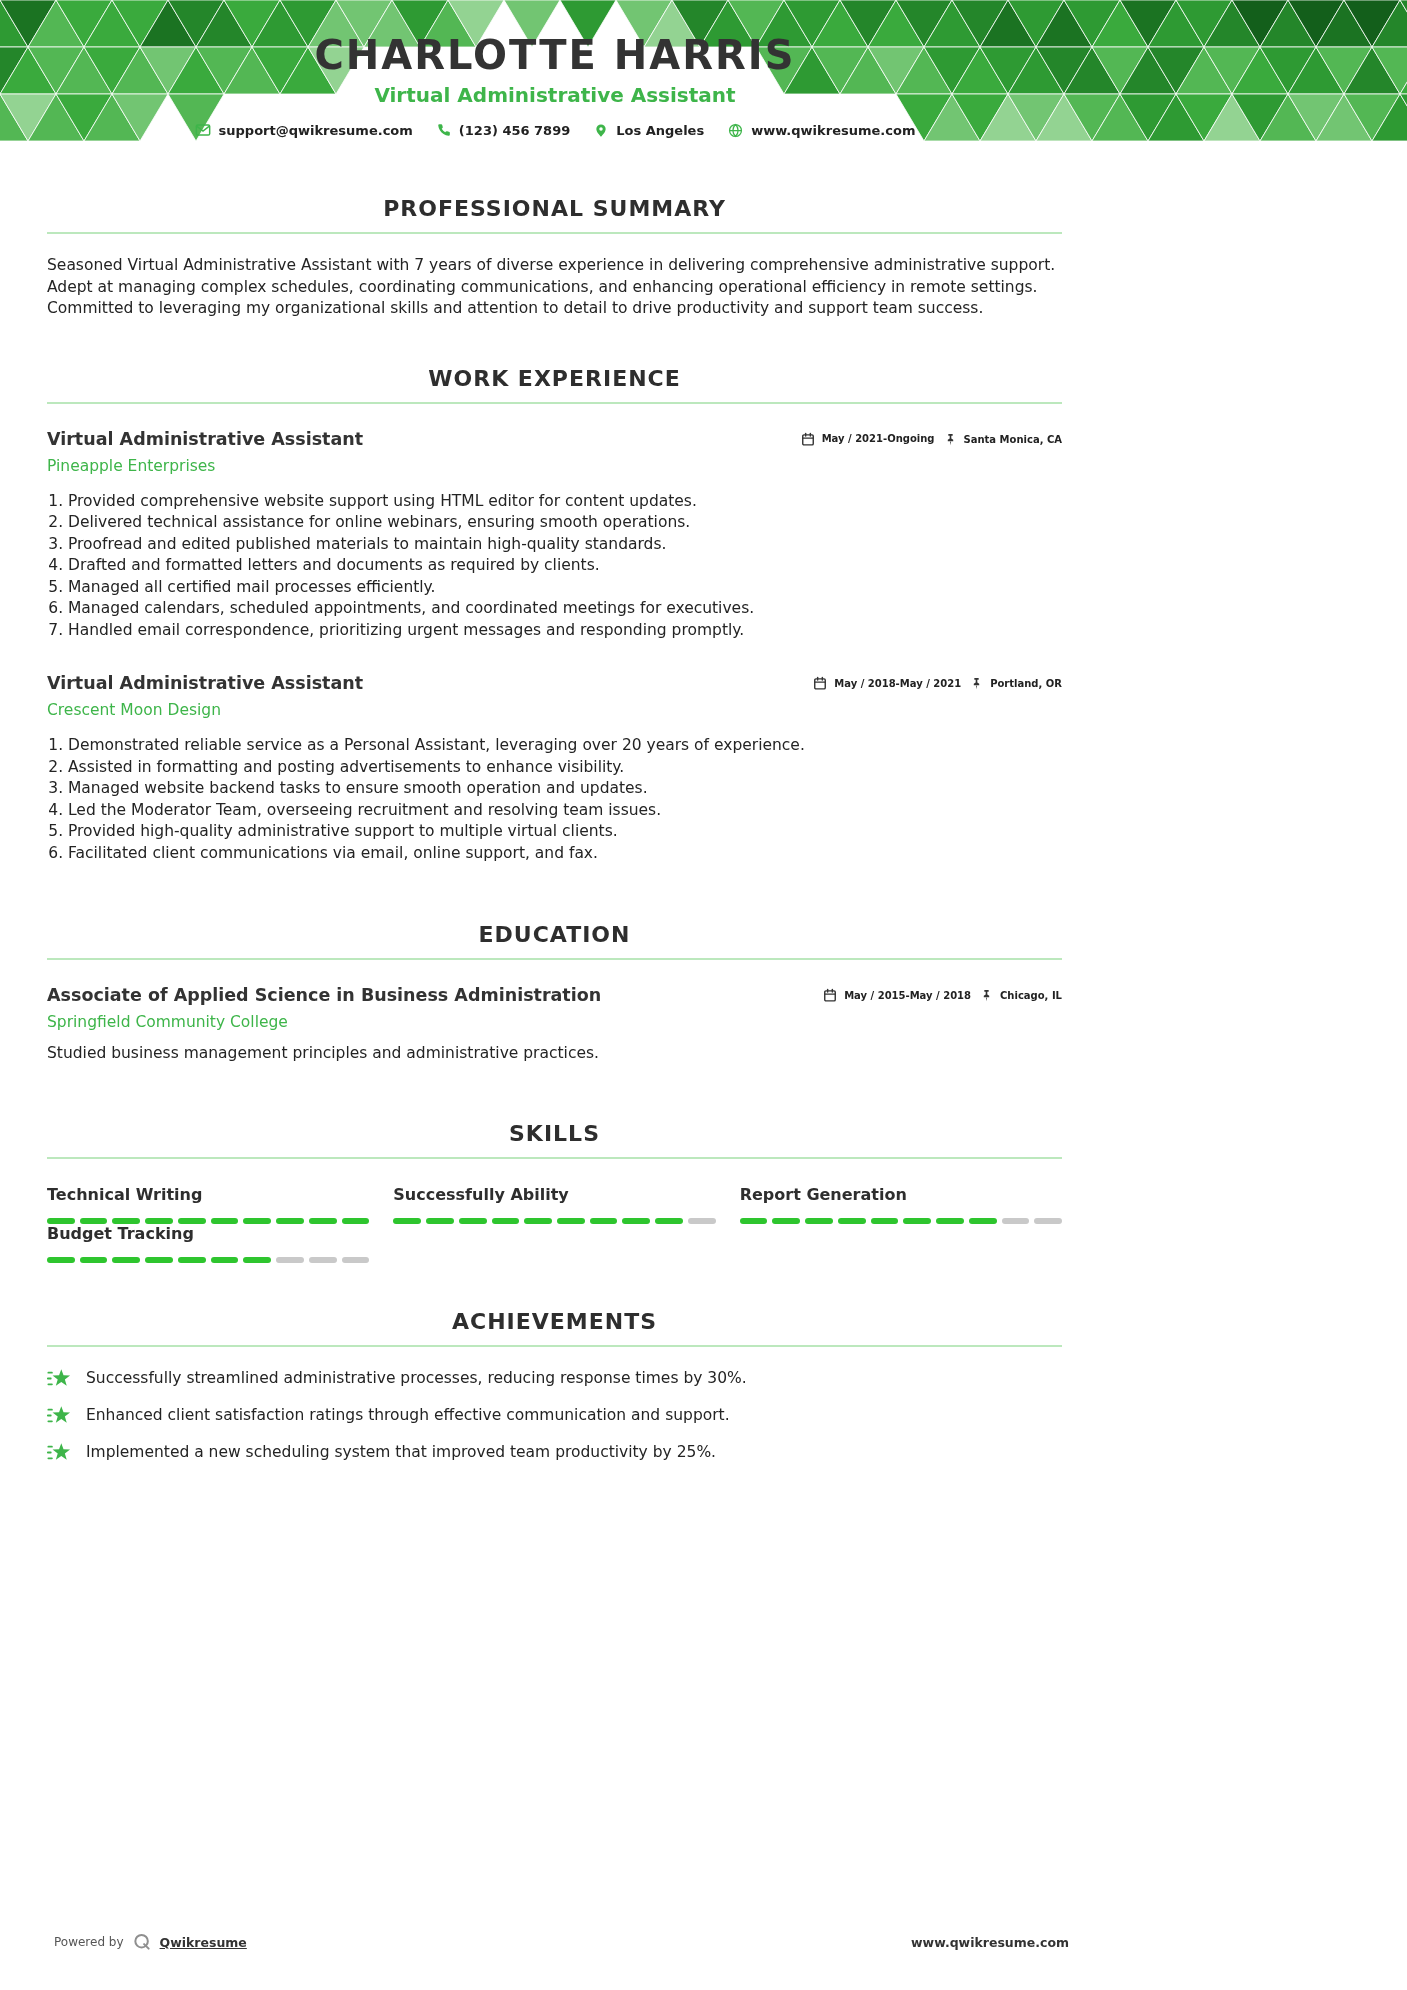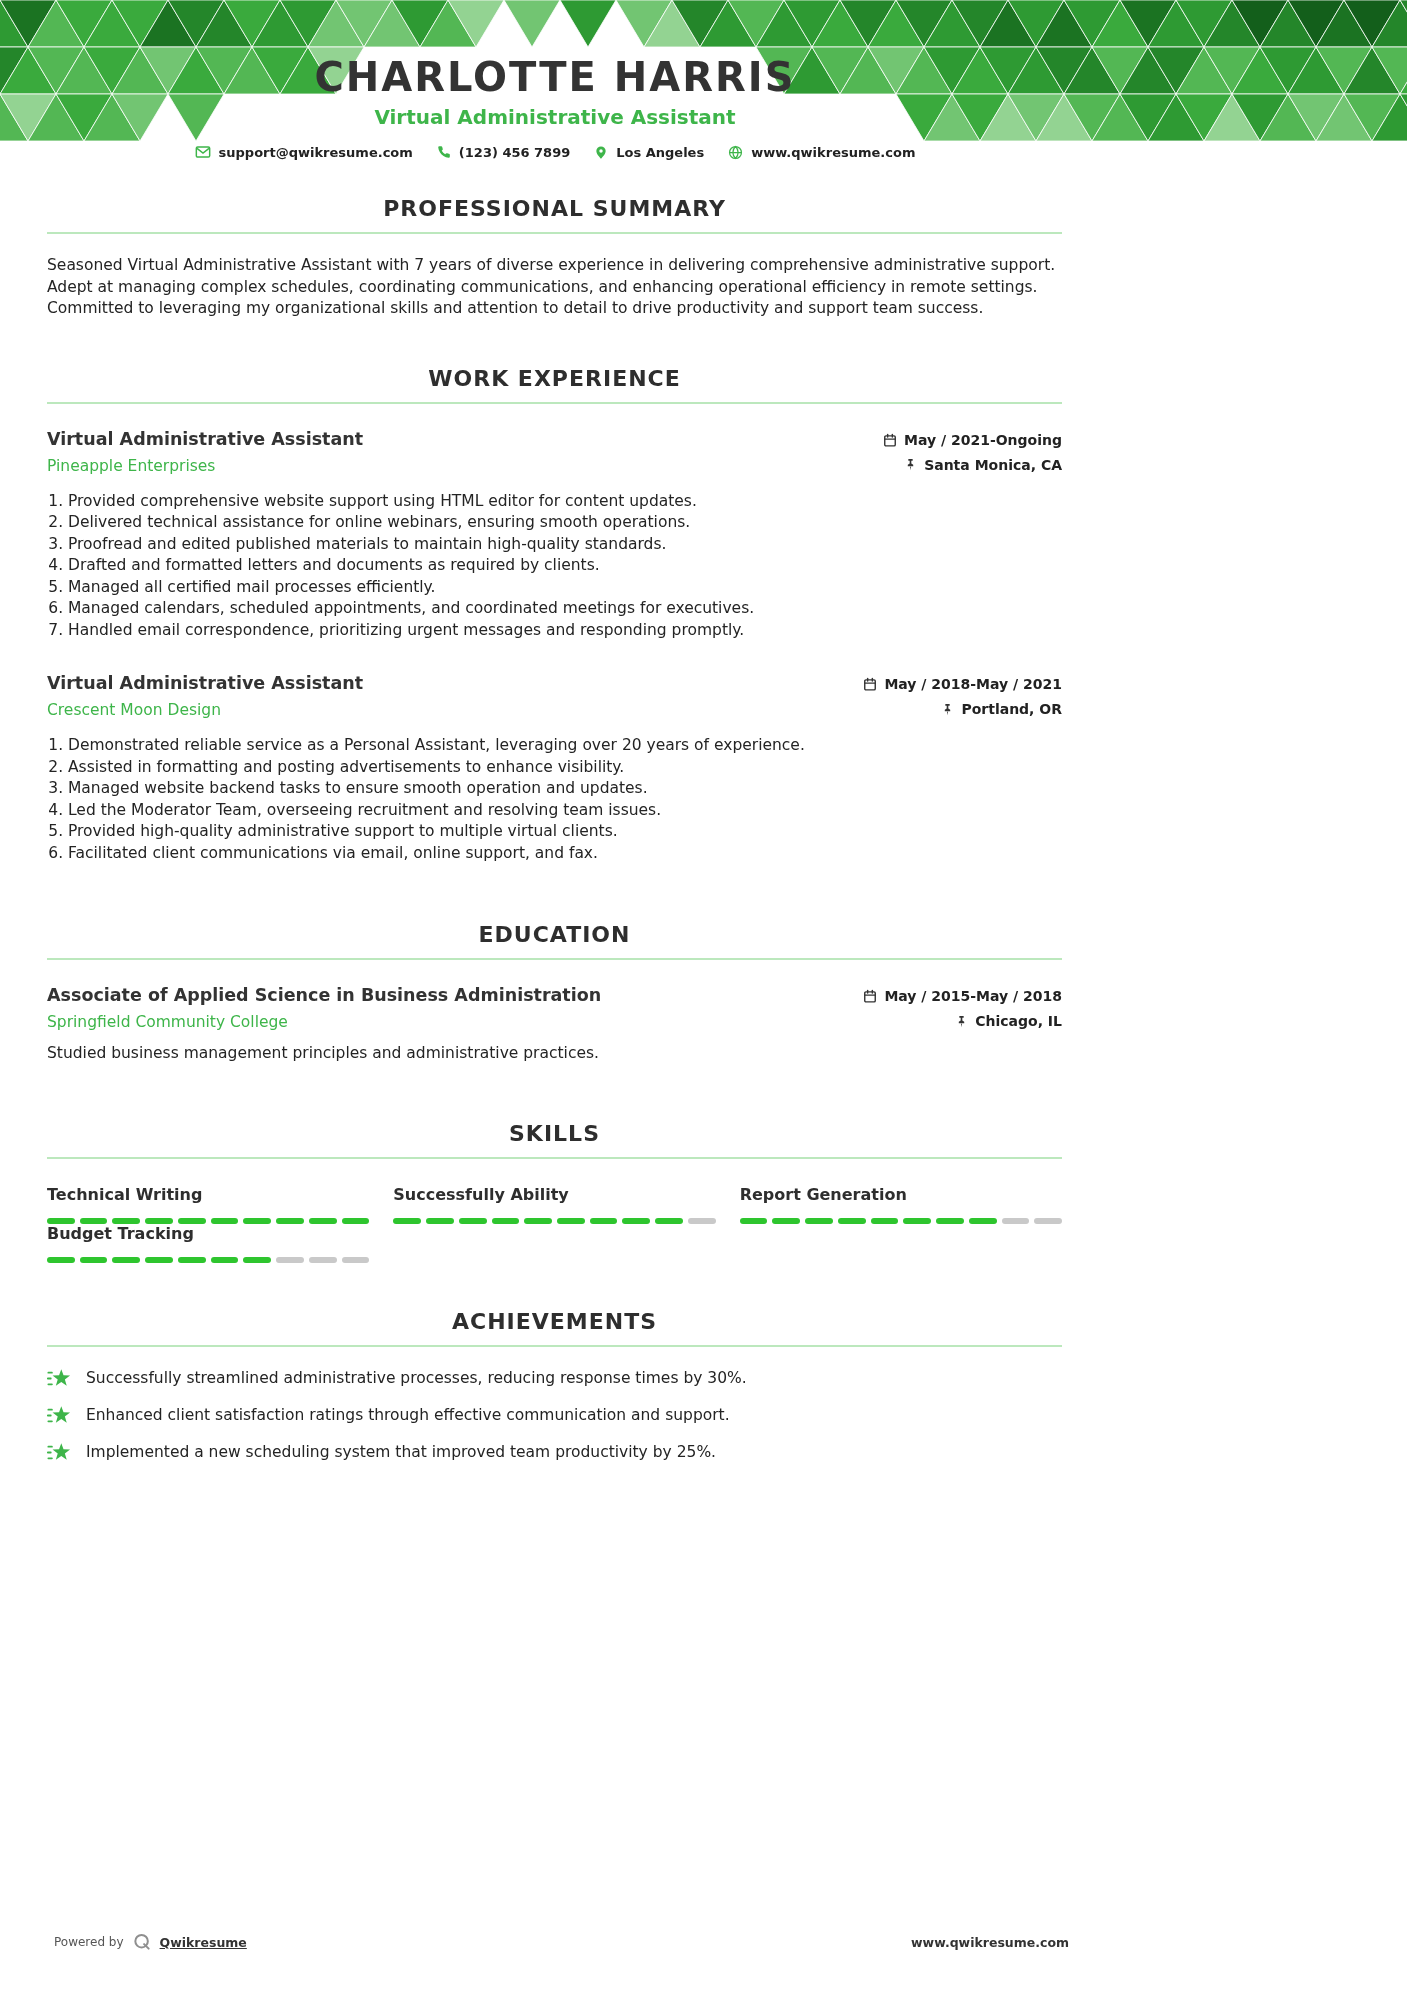--- a/index.html
+++ b/index.html
@@ -4,42 +4,42 @@
 <style>
   * { margin:0; padding:0; box-sizing:border-box; }
   :root { --green:#3eb54a; --bar-green:#2ec52e; --bar-gray:#c9c9c9; --rule:#bce8bd; }
   html, body { background:#ffffff; }
   body { font-family:"DejaVu Sans","Liberation Sans",sans-serif; color:#262626; }
   .page { position:relative; width:1407px; height:1990px; background:#fff; overflow:hidden; }
 
   
   .header { position:relative; height:176px; }
   .pattern { position:absolute; top:0; left:0; display:block; }
-  .header-content { position:relative; width:1110px; text-align:center; padding-top:54px; }
+  .header-content { position:relative; width:1110px; text-align:center; padding-top:32px; }
   .name { font-size:40px; font-weight:800; letter-spacing:2px; color:#333; }
   .title { font-size:20px; font-weight:600; color:var(--green); margin-top:5px; }
   .contact-row { display:flex; justify-content:center; align-items:center; gap:24px; margin-top:15px; }
   .contact-item { display:flex; align-items:center; gap:8px; font-size:13px; font-weight:700; color:#222; }
 
   
   main { width:1015px; margin-left:47px; }
   .section { margin-top:46px; }
   .section-first { margin-top:20px; }
   .section h2 { text-align:center; font-size:22px; font-weight:700; letter-spacing:1px; color:#2e2e2e; }
   .rule { height:2px; background:var(--rule); margin-top:11px; }
   .section-body { margin-top:21px; }
   .summary-text { font-size:15.5px; line-height:21.5px; color:#242424; }
 
   
   .entry { margin-top:25px; }
   .entry + .entry { margin-top:32px; }
   .entry-head { display:flex; justify-content:space-between; align-items:flex-start; }
   .entry-title { font-size:17.5px; font-weight:700; color:#333; }
   .entry-company { font-size:15.5px; font-weight:500; color:var(--green); margin-top:8px; }
-  .entry-meta { display:flex; flex-direction:column; align-items:flex-end; gap:9px; font-size:14px; font-weight:700; color:#222; padding-top:3px; }
+  .entry-meta { display:flex; flex-direction:row; align-items:flex-end; gap:9px; font-size:10px; font-weight:700; color:#222; padding-top:3px; }
   .meta-row { display:flex; align-items:center; gap:7px; }
   ol.bullets { margin-top:16px; padding-left:21px; }
   ol.bullets li { font-size:15.5px; line-height:21.5px; color:#242424; }
   .edu-desc { font-size:15.5px; color:#242424; margin-top:12px; line-height:21.5px; }
 
   
   .skills-grid { display:grid; grid-template-columns:repeat(3,1fr); column-gap:24px; margin-top:26px; }
   .skill-name { font-size:16px; font-weight:700; color:#2e2e2e; }
   .skill-bar { display:flex; gap:5px; margin-top:14px; }
   .skill-bar .seg { flex:1; height:6px; border-radius:3px; background:var(--bar-gray); }

